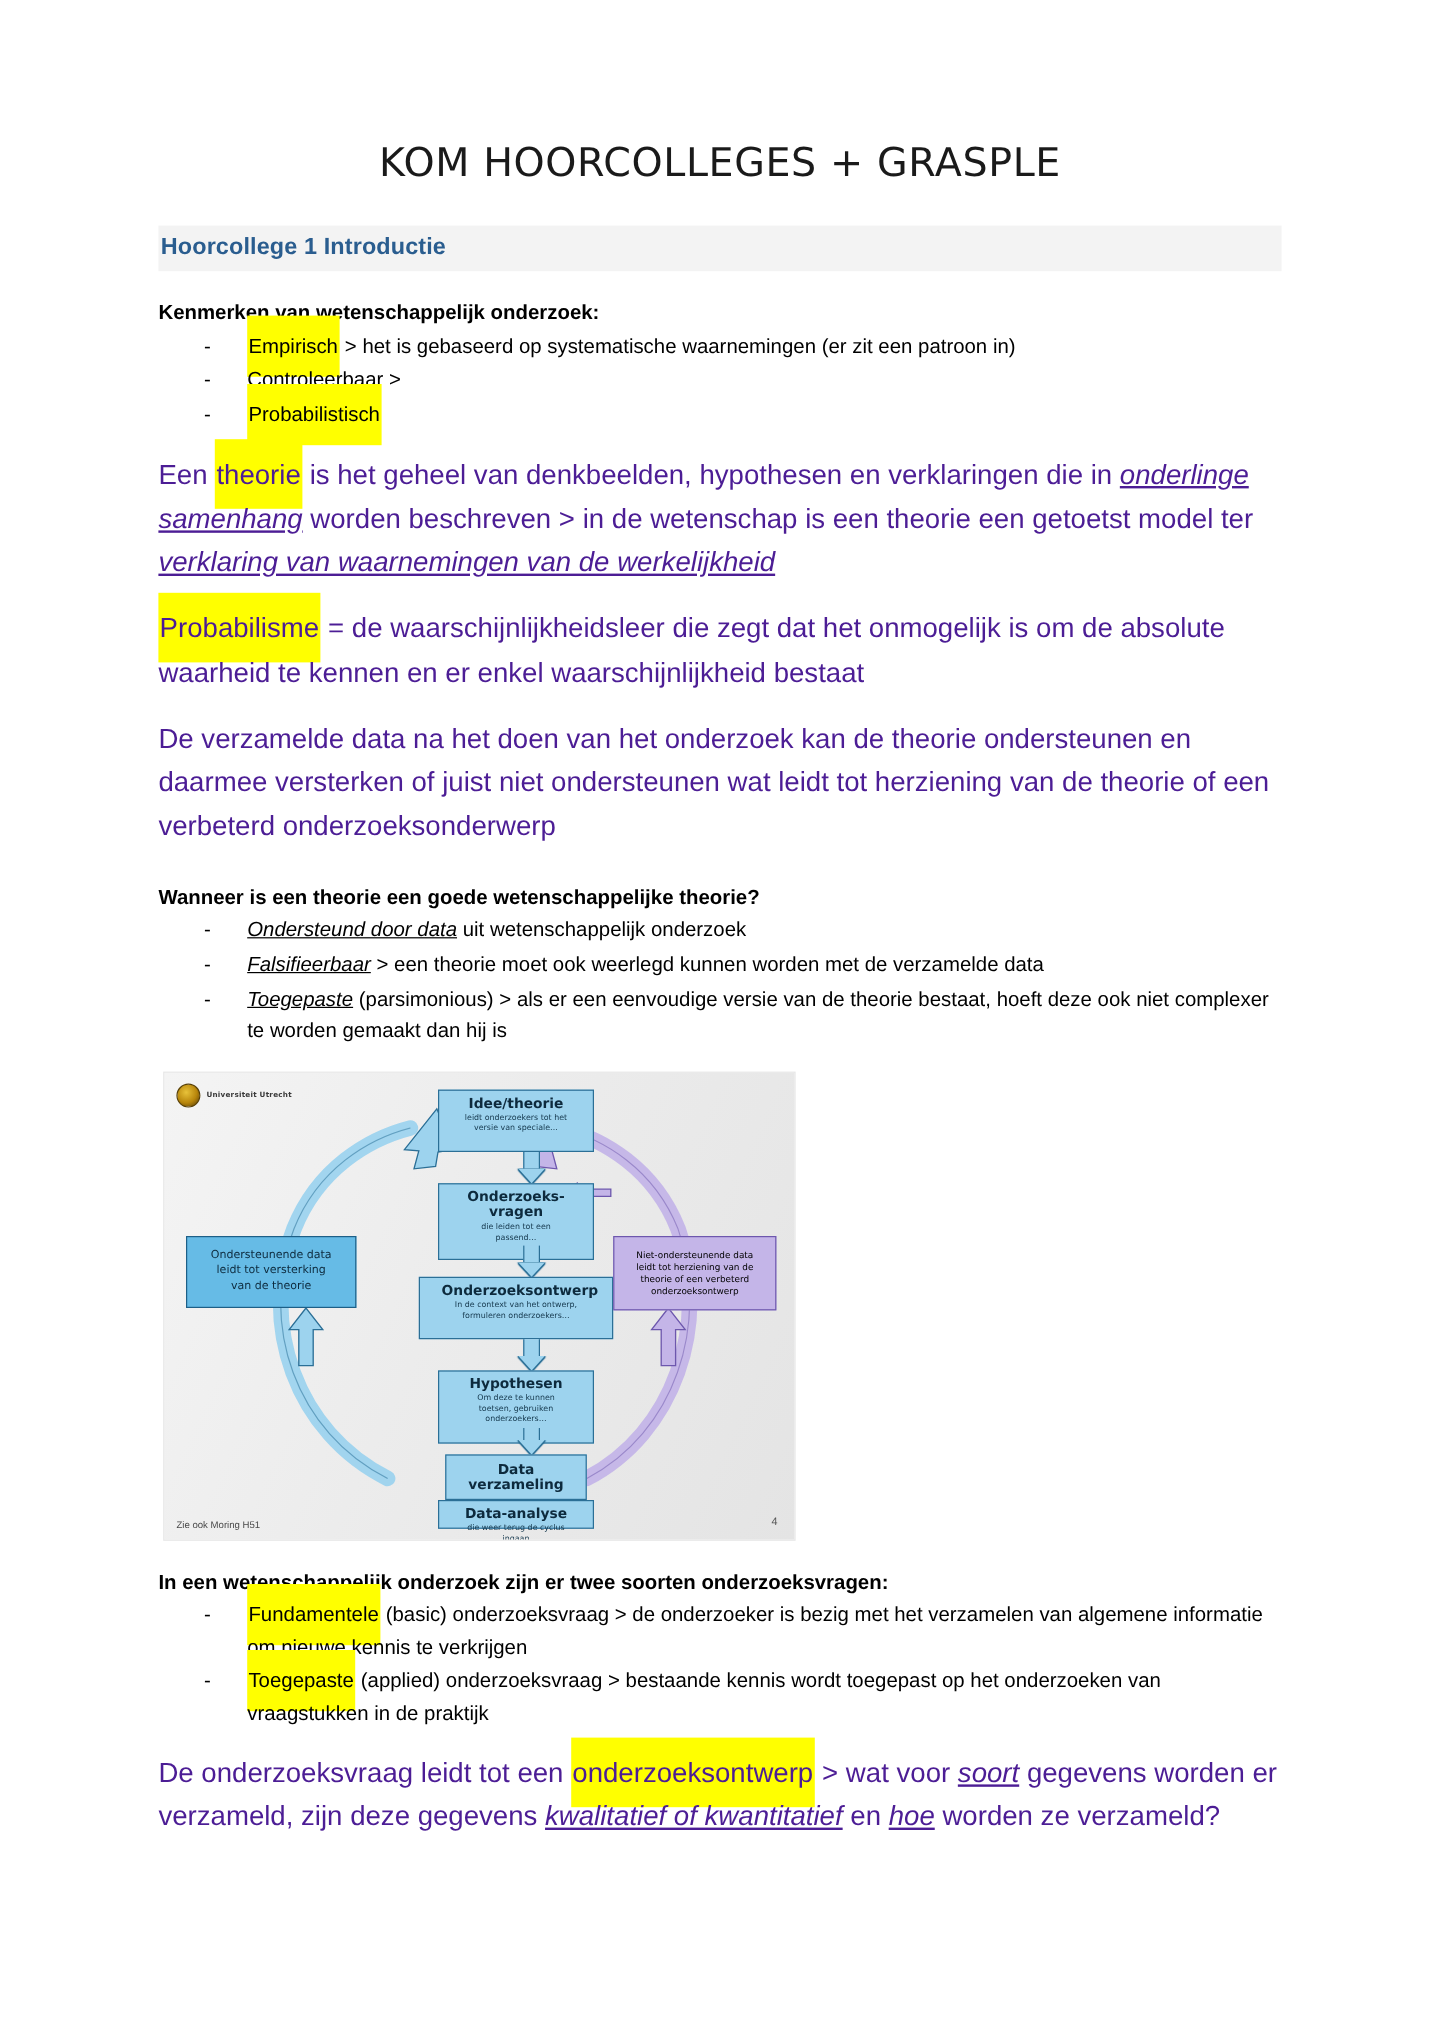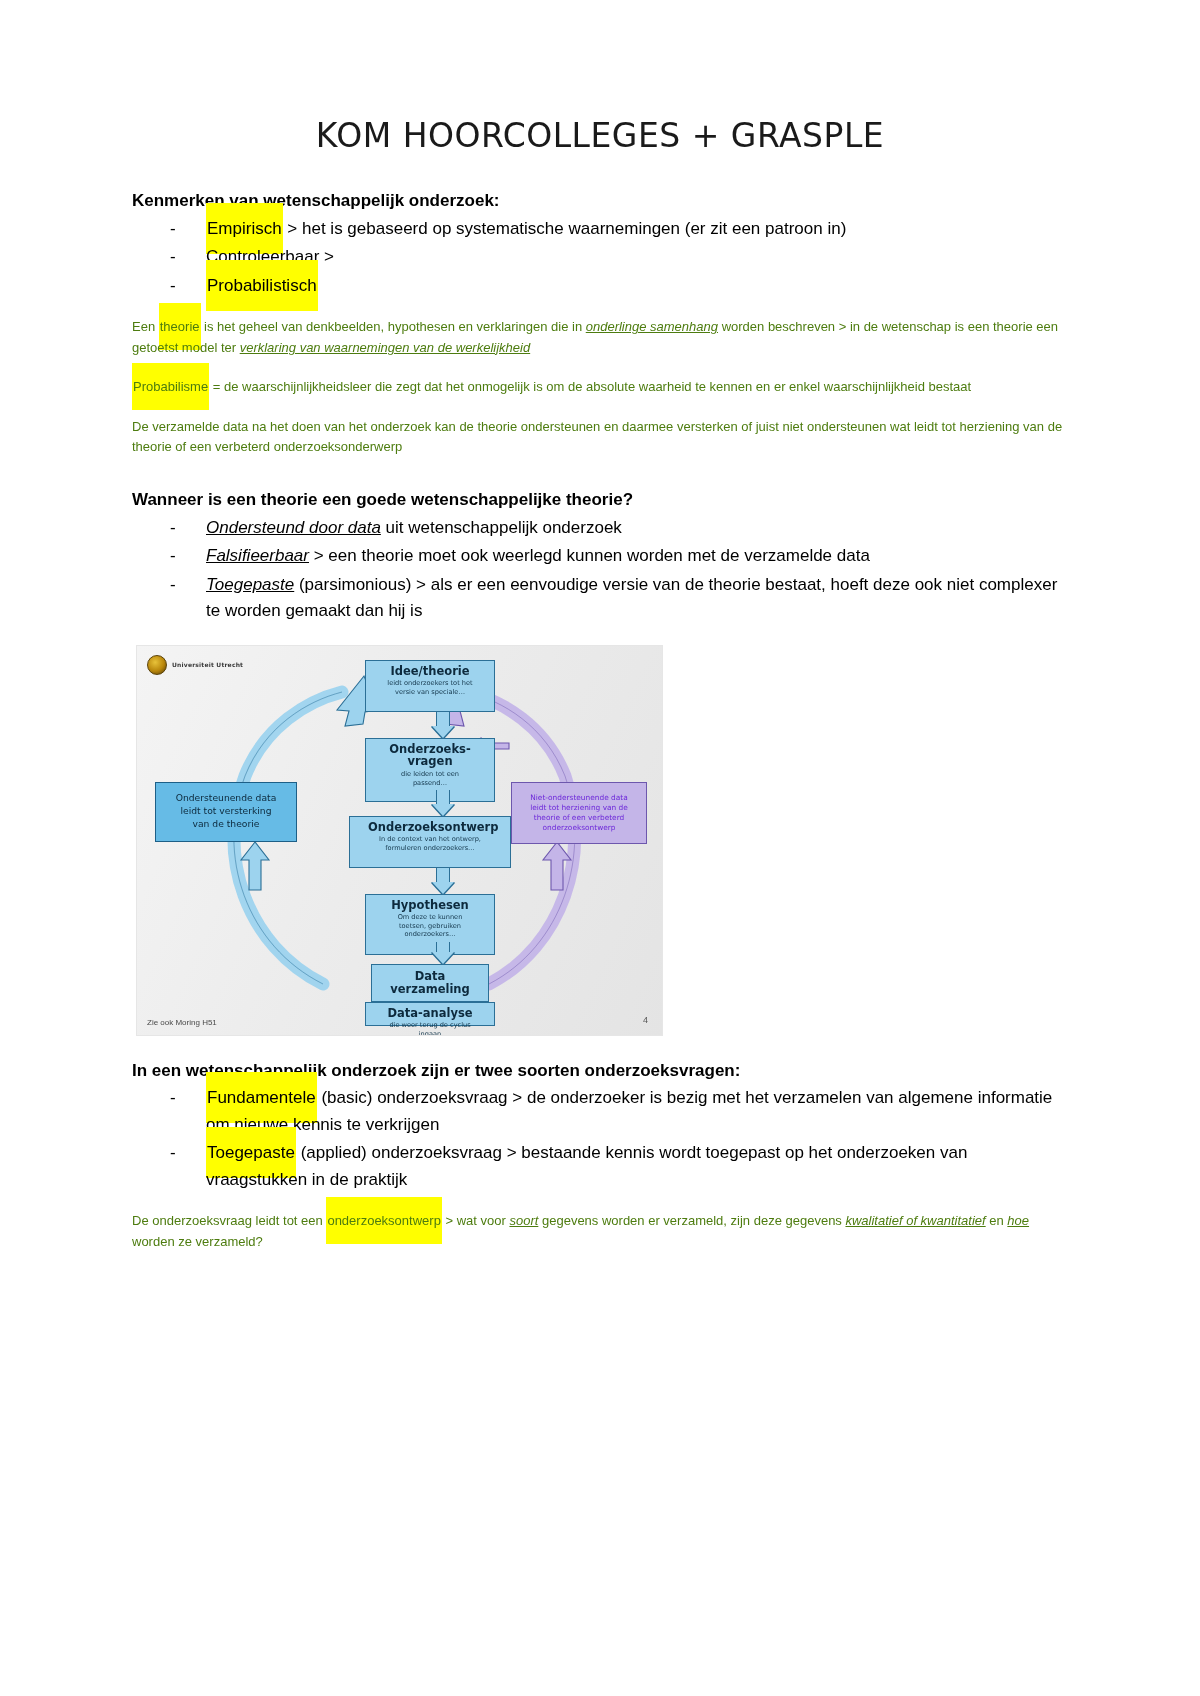--- a/index.html
+++ b/index.html
@@ -35,24 +35,24 @@
   .section-heading {
     background: #f3f3f3;
     color: #2a5d8f;
     font-size: 19.5px;
     font-weight: 700;
     padding: 7px 2px 8px 2px;
     margin: 0 0 22px 0;
     letter-spacing: 0.1px;
   }
   .para {
-    font-size: 13px;
+    font-size: 23px;
     line-height: 1.58;
     margin: 0 0 19px 0;
-    color: #4d7c0f;
+    color: #4c1d95;
   }
   .lead {
     font-weight: 700;
     font-size: 17px;
     line-height: 1.5;
     margin: 0 0 2px 0;
   }
   ul.dashlist {
     list-style: none;
     margin: 0 0 18px 0;
@@ -146,21 +146,21 @@
     margin-top: 2px;
     color: #15384d;
   }
   .nodebox.darker {
     background: #66bbe6;
     border-color: #1d5f87;
   }
   .nodebox.purple {
     background: #c4b5e8;
     border-color: #6d57ad;
-    color: #6d28d9;
+    color: #000000;
   }
   .nodebox.purple .t { font-size: 7.4px; font-weight: 400; line-height: 1.35; }
 
   .varrow { position: absolute; }
   .varrow .shaft {
     position: absolute; left: 50%; transform: translateX(-50%);
     width: 12px; background: #9dd3ee;
     border-left: 1.5px solid #2b6f96; border-right: 1.5px solid #2b6f96;
     top: 0;
   }
@@ -174,20 +174,21 @@
   }
   .ring { position: absolute; left: 0; top: 0; }
 </style>
 </head>
 <body>
 
 <div class="page">
 
   <h1 class="doc-title">KOM HOORCOLLEGES + GRASPLE</h1>
 
+  <div class="section-heading">Hoorcollege 1 Introductie</div>
 
   <div class="lead">Kenmerken van wetenschappelijk onderzoek:</div>
   <ul class="dashlist">
     <li><span class="hl">Empirisch</span><span> &gt; het is gebaseerd op systematische waarnemingen (er zit een patroon in)</span></li>
     <li><span>Controleerbaar &gt;</span></li>
     <li><span class="hl">Probabilistisch</span></li>
   </ul>
 
   <p class="para"><span>Een </span><span class="hl">theorie</span><span> is het geheel van denkbeelden, hypothesen en verklaringen die in </span><span class="it-u">onderlinge samenhang</span><span> worden beschreven &gt; in de wetenschap is een theorie een getoetst model ter </span><span class="it-u">verklaring van waarnemingen van de werkelijkheid</span></p>
 

